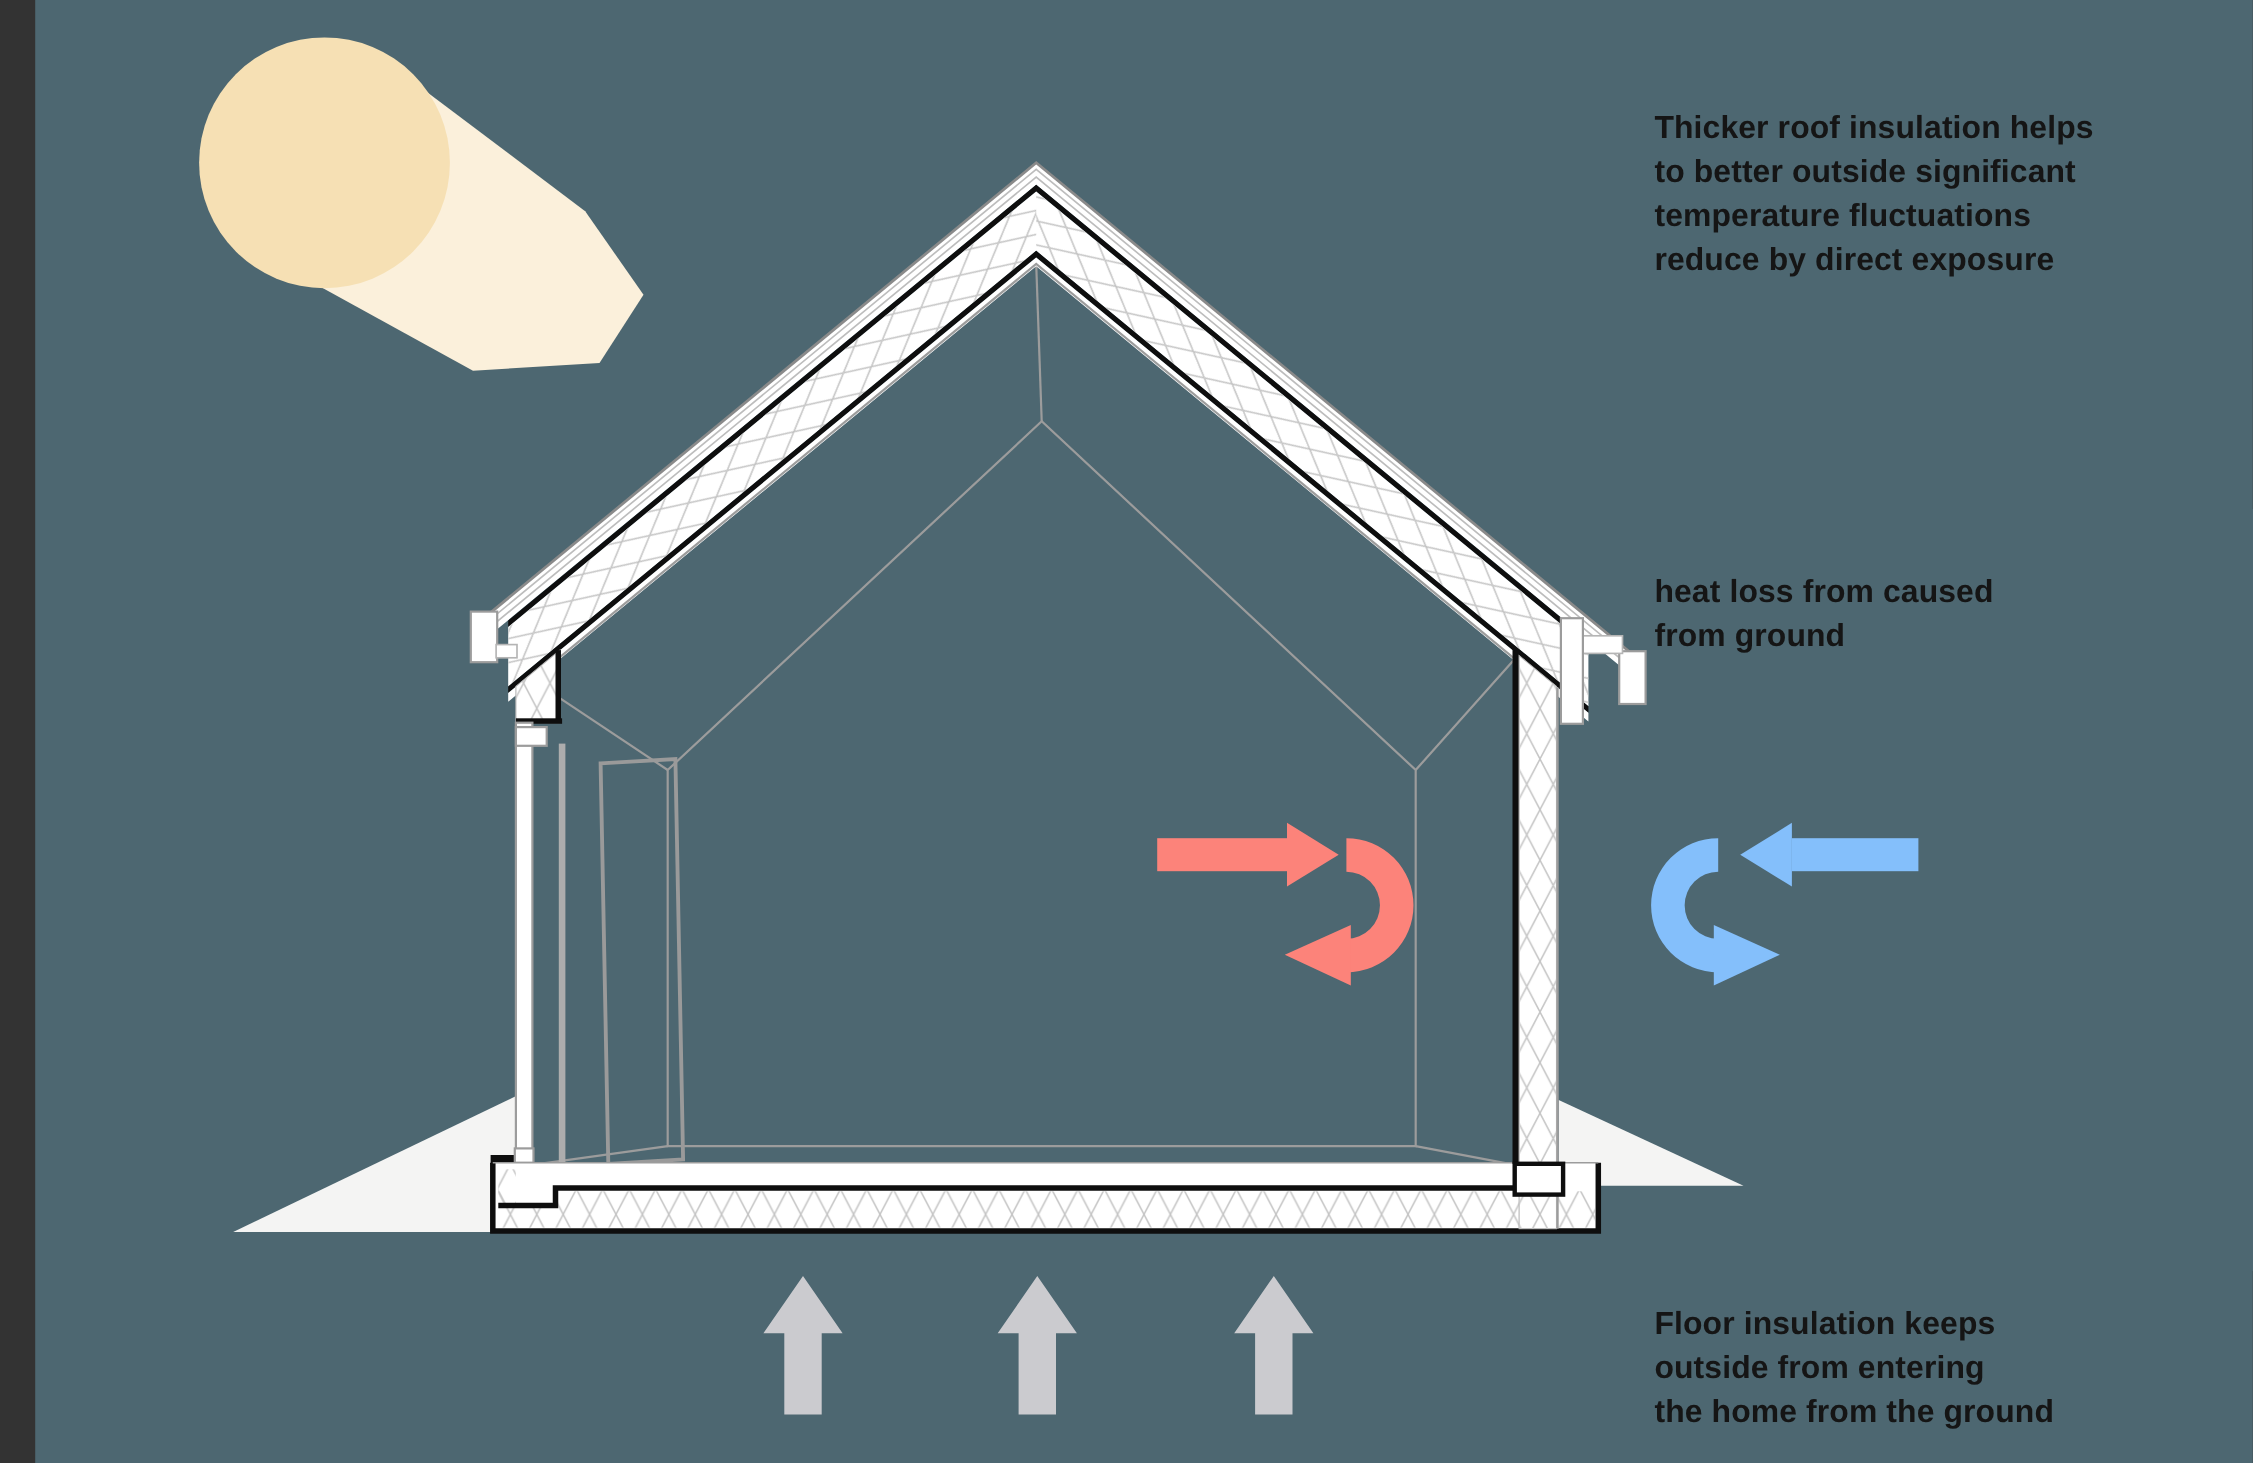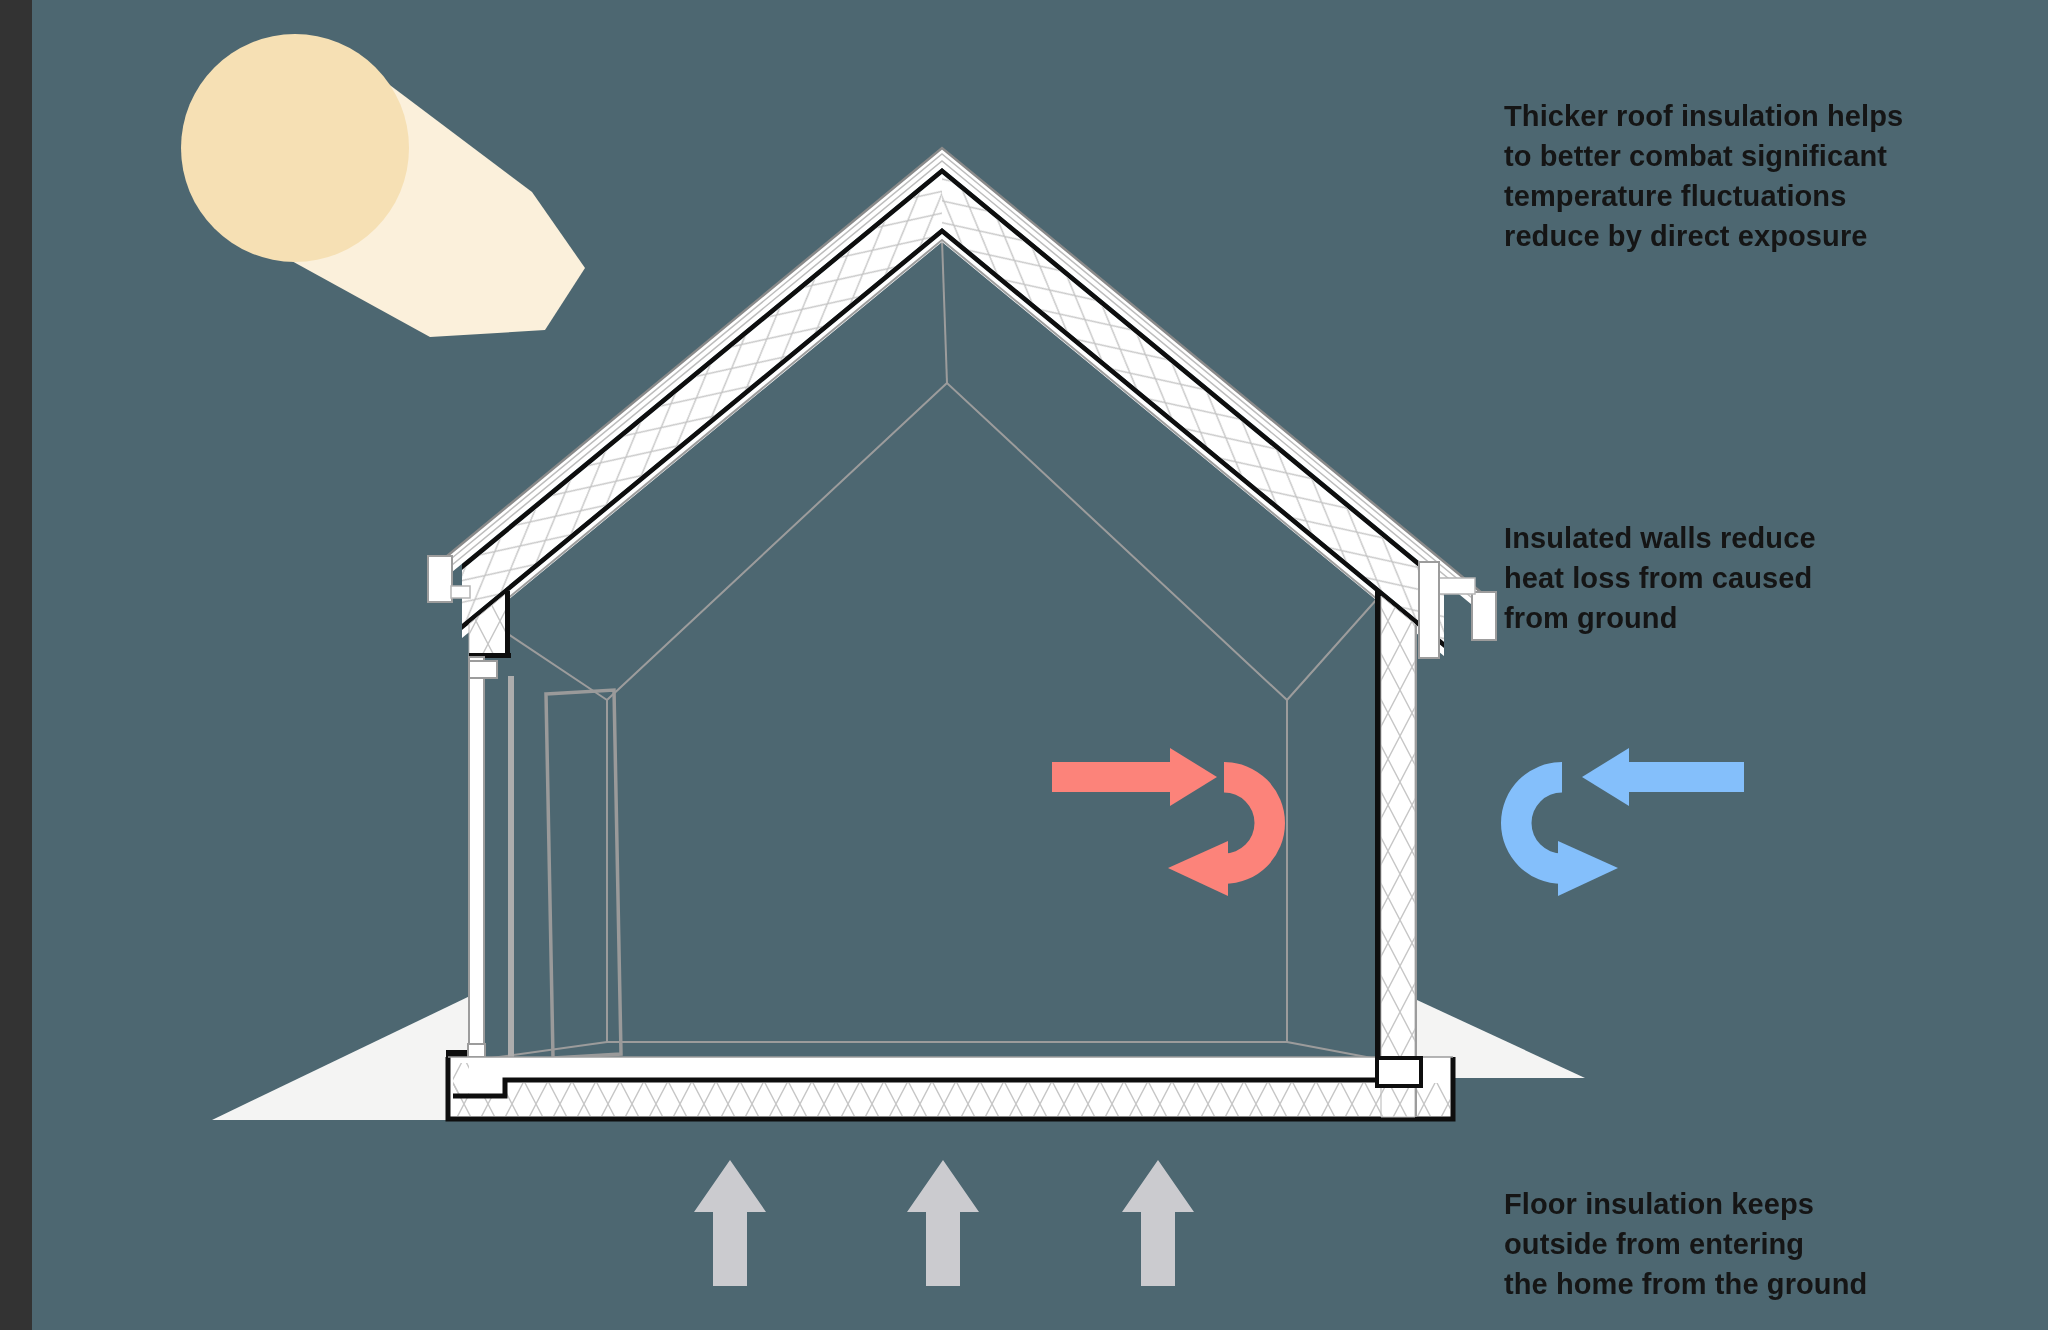--- a/index.html
+++ b/index.html
@@ -151,27 +151,26 @@
 
     <g>
       <polygon points="698,1160 734,1212 715,1212 715,1286 681,1286 681,1212 662,1212" style="fill:var(--arrow_gray,#CBCBCF)"></polygon>
       <polygon points="911,1160 947,1212 928,1212 928,1286 894,1286 894,1212 875,1212" style="fill:var(--arrow_gray,#CBCBCF)"></polygon>
       <polygon points="1126,1160 1162,1212 1143,1212 1143,1286 1109,1286 1109,1212 1090,1212" style="fill:var(--arrow_gray,#CBCBCF)"></polygon>
     </g>
   </svg>
 
   <div class="note" id="note-roof">
     <span class="ln">Thicker roof insulation helps</span>
-    <span class="ln">to better combat significant</span>
+    <span class="ln">to better outside significant</span>
     <span class="ln">temperature fluctuations</span>
     <span class="ln">reduce by direct exposure</span>
   </div>
 
   <div class="note" id="note-walls">
-    <span class="ln">Insulated walls reduce</span>
     <span class="ln">heat loss from caused</span>
     <span class="ln">from ground</span>
   </div>
 
   <div class="note" id="note-floor">
     <span class="ln">Floor insulation keeps</span>
     <span class="ln">outside from entering</span>
     <span class="ln">the home from the ground</span>
   </div>
 

